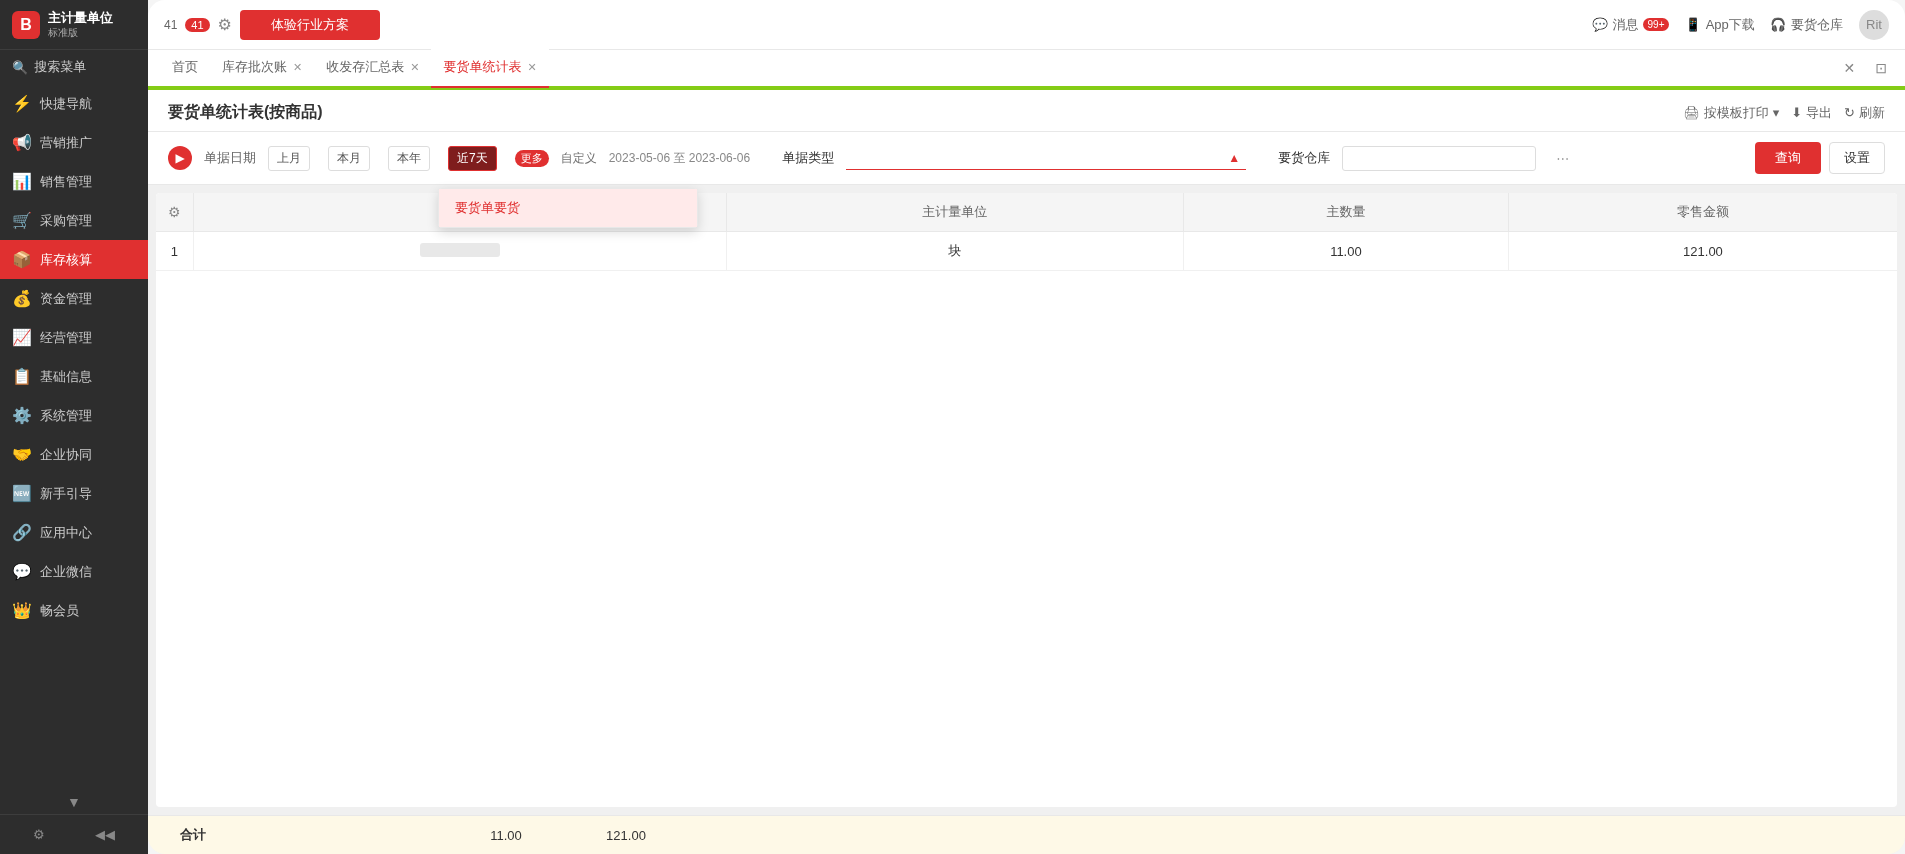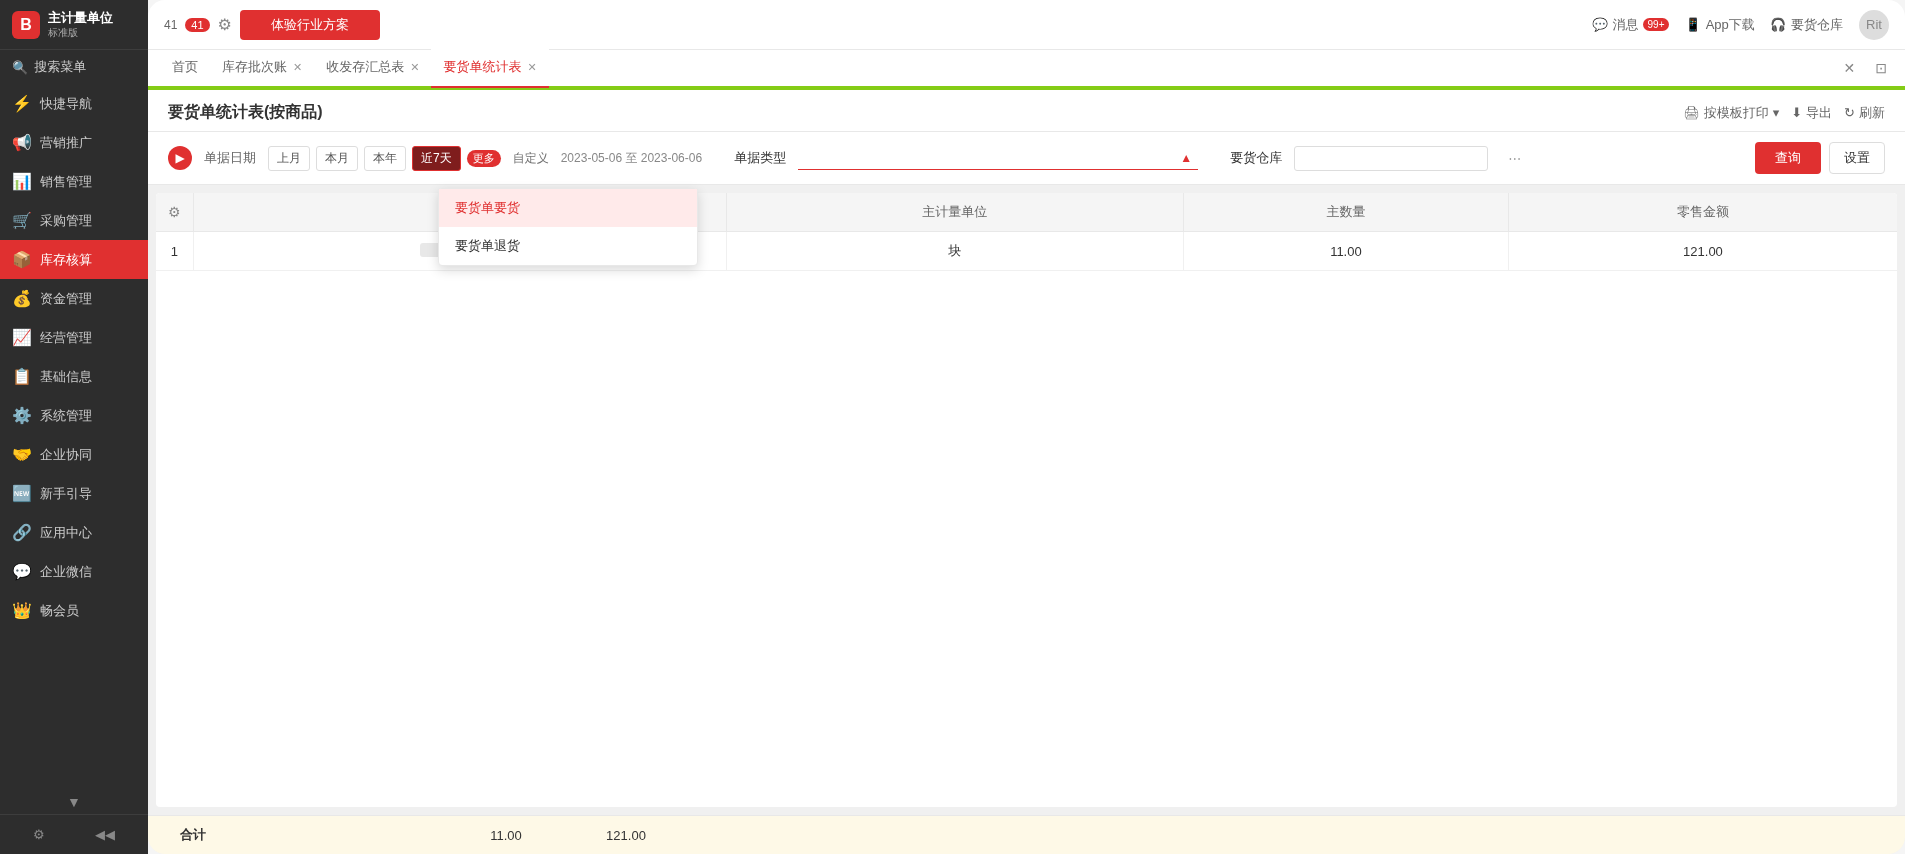--- a/index.html
+++ b/index.html
@@ -190,21 +190,21 @@
     }
     .expand-btn {
       width: 24px; height: 24px;
       background: #e03030;
       border-radius: 50%;
       display: flex; align-items: center; justify-content: center;
       color: white; cursor: pointer; font-size: 12px;
       flex-shrink: 0;
     }
     .filter-label { font-size: 13px; color: #666; }
-    .filter-date-btns { display: flex; align-items: center; gap: 6px; }
+    .filter-date-btns { display: flex; align-items: center; gap: 18px; }
     .filter-date-btn {
       padding: 3px 8px;
       border: 1px solid #ddd;
       border-radius: 3px;
       cursor: pointer;
       font-size: 12px;
       color: #555;
       background: white;
     }
     .filter-date-btn.hot {
@@ -535,23 +535,20 @@
       <span class="filter-more-btn">⋯</span>
 
       <div class="filter-actions">
         <button class="btn-query">查询</button>
         <button class="btn-settings">设置</button>
       </div>
 
       <div class="dropdown-menu">
         <div class="dropdown-item selected">
           <span>要货单要货</span>
-        </div>
-        <div class="dropdown-item">
-          <span>要货单退货</span>
         </div>
       </div>
     </div>
 
     <div style="flex:1;display:flex;flex-direction:column;overflow:hidden;margin:0;">
       <div class="table-area">
         <table>
           <thead>
             <tr>
               <th class="th-settings">

